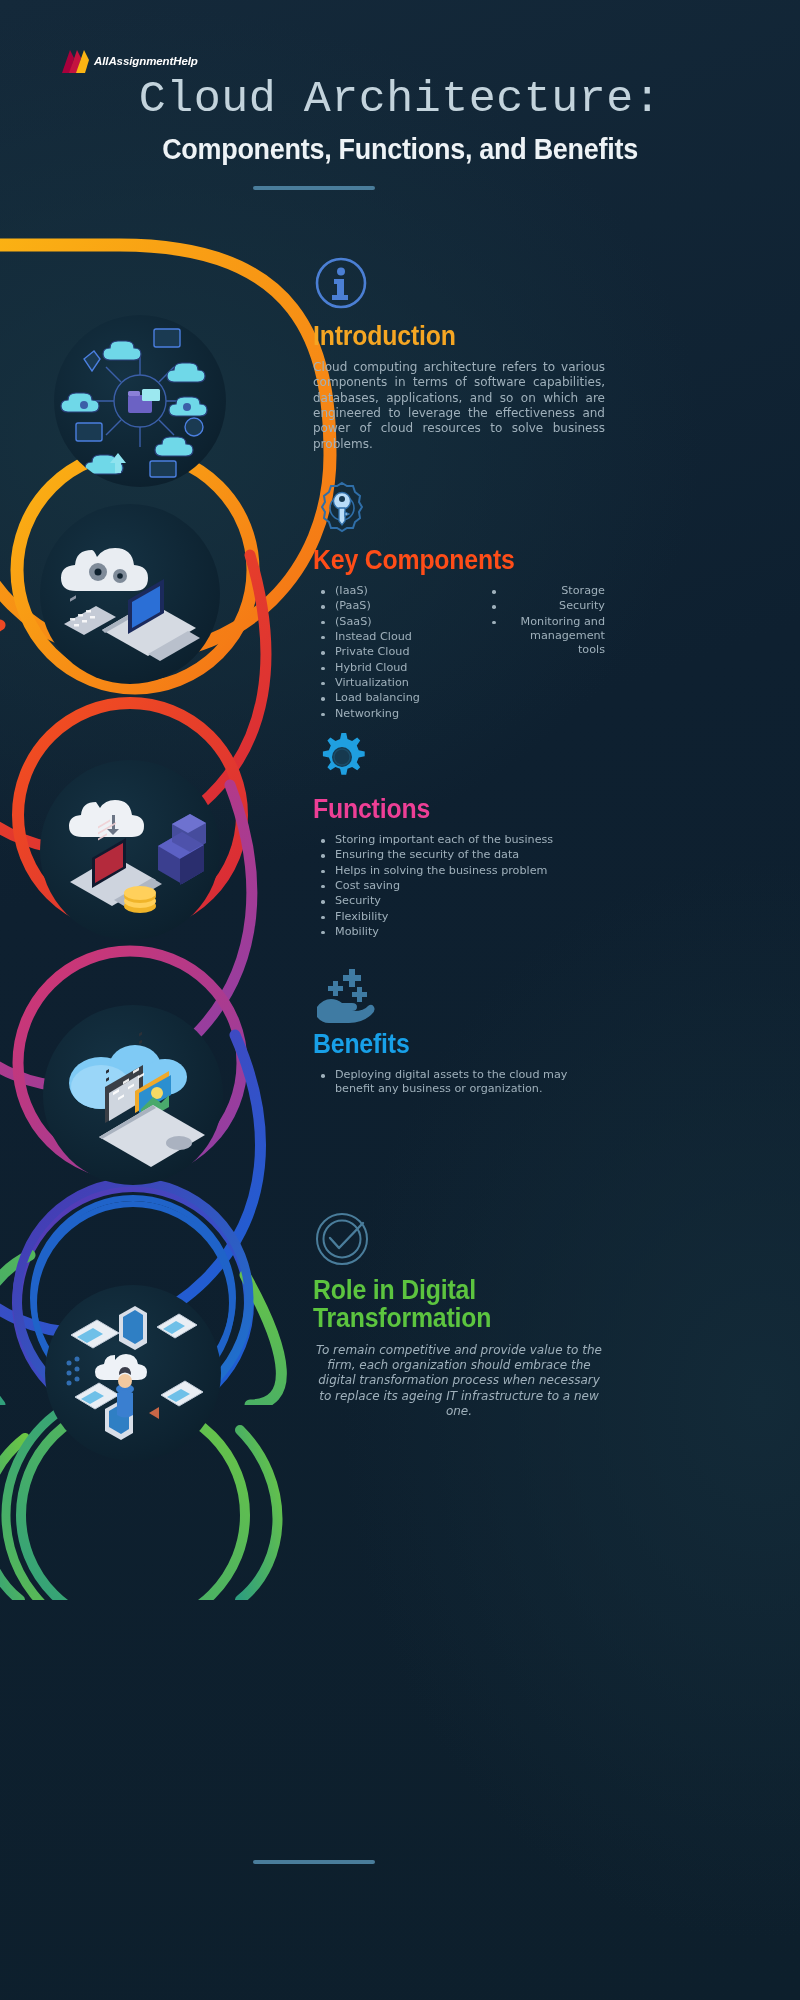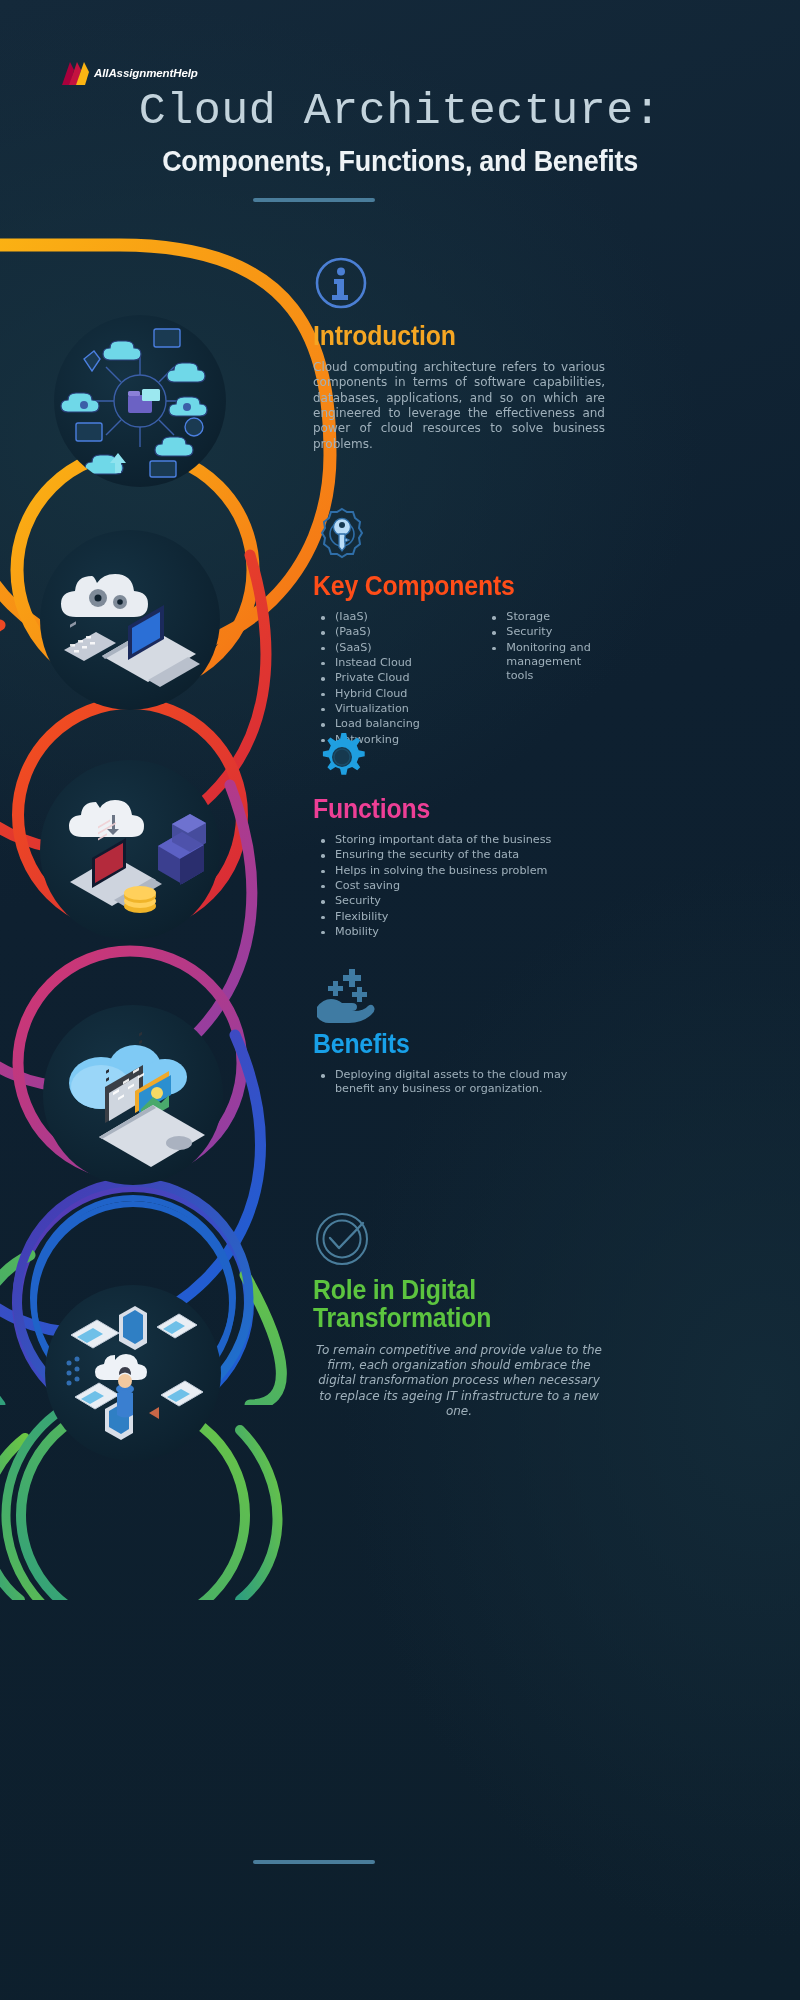--- a/index.html
+++ b/index.html
@@ -7,21 +7,21 @@
   body{
     width:800px; height:2000px; position:relative; overflow:hidden;
     font-family:"Liberation Sans", sans-serif;
     background:
       radial-gradient(ellipse 900px 700px at 18% 22%, #16313f 0%, rgba(22,49,63,0) 62%),
       radial-gradient(ellipse 700px 900px at 95% 70%, #132a38 0%, rgba(19,42,56,0) 60%),
       linear-gradient(160deg,#14293a 0%, #0e2030 40%, #0d1f2c 100%);
   }
 
   
-  .header{ position:absolute; top:12px; left:0; width:660px; height:235px; }
+  .header{ position:absolute; top:0; left:0; width:660px; height:235px; }
   .logo-wrap{ position:absolute; left:60px; top:48px; display:flex; align-items:center; gap:4px; }
   .logo-mark{ width:30px; height:26px; position:relative; }
   .logo-text{ color:#ffffff; font-size:11.5px; font-weight:bold; font-style:italic; letter-spacing:-0.1px; }
   .title-main{
     position:absolute; top:74px; left:0; width:800px; text-align:center;
     font-size:45px; font-weight:400; color:#c3d3dc; letter-spacing:0.5px;
     font-family:Liberation Mono, monospace;
   }
   .title-sub{
     position:absolute; top:133px; left:0; width:800px; text-align:center;
@@ -61,21 +61,21 @@
   ul.sec-list li{
     position:relative; padding-left:22px; font-size:11.2px; line-height:1.28;
     color:#9fb0bb; margin-bottom:1px; font-family:"DejaVu Sans", sans-serif;
   }
   ul.sec-list li:before{
     content:""; position:absolute; left:8px; top:6px; width:3.5px; height:3.5px;
     border-radius:50%; background:#9fb0bb;
   }
   .two-col{ display:flex; gap:28px; margin-top:10px; }
   .two-col ul{ margin-top:0; }
-  .col-a{ width:152px; } .col-b{ width:128px; }
+  .col-a{ width:152px; } .col-b{ width:128px;text-align:right; }
 
   .bottom-rule{
     position:absolute; top:1860px; left:253px; width:122px; height:4px;
     background:#4a7d9b; border-radius:2px;
   }
 
   .ill{ position:absolute; }
 </style>
 </head>
 <body>
@@ -209,21 +209,21 @@
         <circle cx="28" cy="28" r="24" fill="none" stroke="#4b7fd4" stroke-width="2.6"></circle>
         <circle cx="28" cy="16.5" r="4" fill="#4b7fd4"></circle>
         <path d="M21 24 h10 v16 h4 v5 h-16 v-5 h5 v-11 h-3 z" fill="#4b7fd4"></path>
       </svg>
     </div>
     <div class="sec-title" style="color:#f5a623; margin-top:6px;">Introduction</div>
     <div class="sec-body">Cloud computing architecture refers to various components in terms of software capabilities, databases, applications, and so on which are engineered to leverage the effectiveness and power of cloud resources to solve business problems.</div>
   </div>
 </div>
 
-<div class="section" style="top:505px; height:245px;">
+<div class="section" style="top:479px; height:245px;">
   <div class="circle-col">
     <div class="disc" style="left:40px; top:25px; width:180px; height:180px;">
       <svg width="180" height="180" viewBox="0 0 180 180">
         <path d="M52 46 q-16 0 -17 15 q-14 1 -14 13 q0 13 15 13 h58 q14 0 14 -13 q0 -12 -14 -13 q-2 -17 -19 -17 q-12 0 -18 9 q-3 -7 -5 -7 z" fill="#e9edf2"></path>
         <g fill="#7f8b99">
           <circle cx="58" cy="68" r="9"></circle>
             <circle cx="80" cy="72" r="7"></circle>
         </g>
         <g fill="#0f212e">
             <circle cx="58" cy="68" r="3.5"></circle>
@@ -325,21 +325,21 @@
       <svg width="58" height="58" viewBox="0 0 58 58">
         <g fill="#1f9fe0">
           <path d="M29 3 l4.2 0 l1.3 6 l4.6 1.9 l5.1 -3.4 l3 3 l-3.4 5.1 l1.9 4.6 l6 1.3 l0 4.2 l0 0.6 l-6 1.3 l-1.9 4.6 l3.4 5.1 l-3 3 l-5.1 -3.4 l-4.6 1.9 l-1.3 6 l-4.2 0 l-0.6 0 l-1.3 -6 l-4.6 -1.9 l-5.1 3.4 l-3 -3 l3.4 -5.1 l-1.9 -4.6 l-6 -1.3 l0 -4.8 l6 -1.3 l1.9 -4.6 l-3.4 -5.1 l3 -3 l5.1 3.4 l4.6 -1.9 l1.3 -6 z"></path>
         </g>
         <circle cx="29" cy="27" r="10" fill="#16394f"></circle>
         <circle cx="29" cy="27" r="8" fill="none" stroke="#1b4b66" stroke-width="1.4"></circle>
       </svg>
     </div>
     <div class="sec-title" style="color:#ee3f96; margin-top:4px;">Functions</div>
     <ul class="sec-list">
-      <li>Storing important data of the business</li>
+      <li>Storing important each of the business</li>
       <li>Ensuring the security of the data</li>
       <li>Helps in solving the business problem</li>
       <li>Cost saving</li>
       <li>Security</li>
       <li>Flexibility</li>
       <li>Mobility</li>
     </ul>
   </div>
 </div>
 

